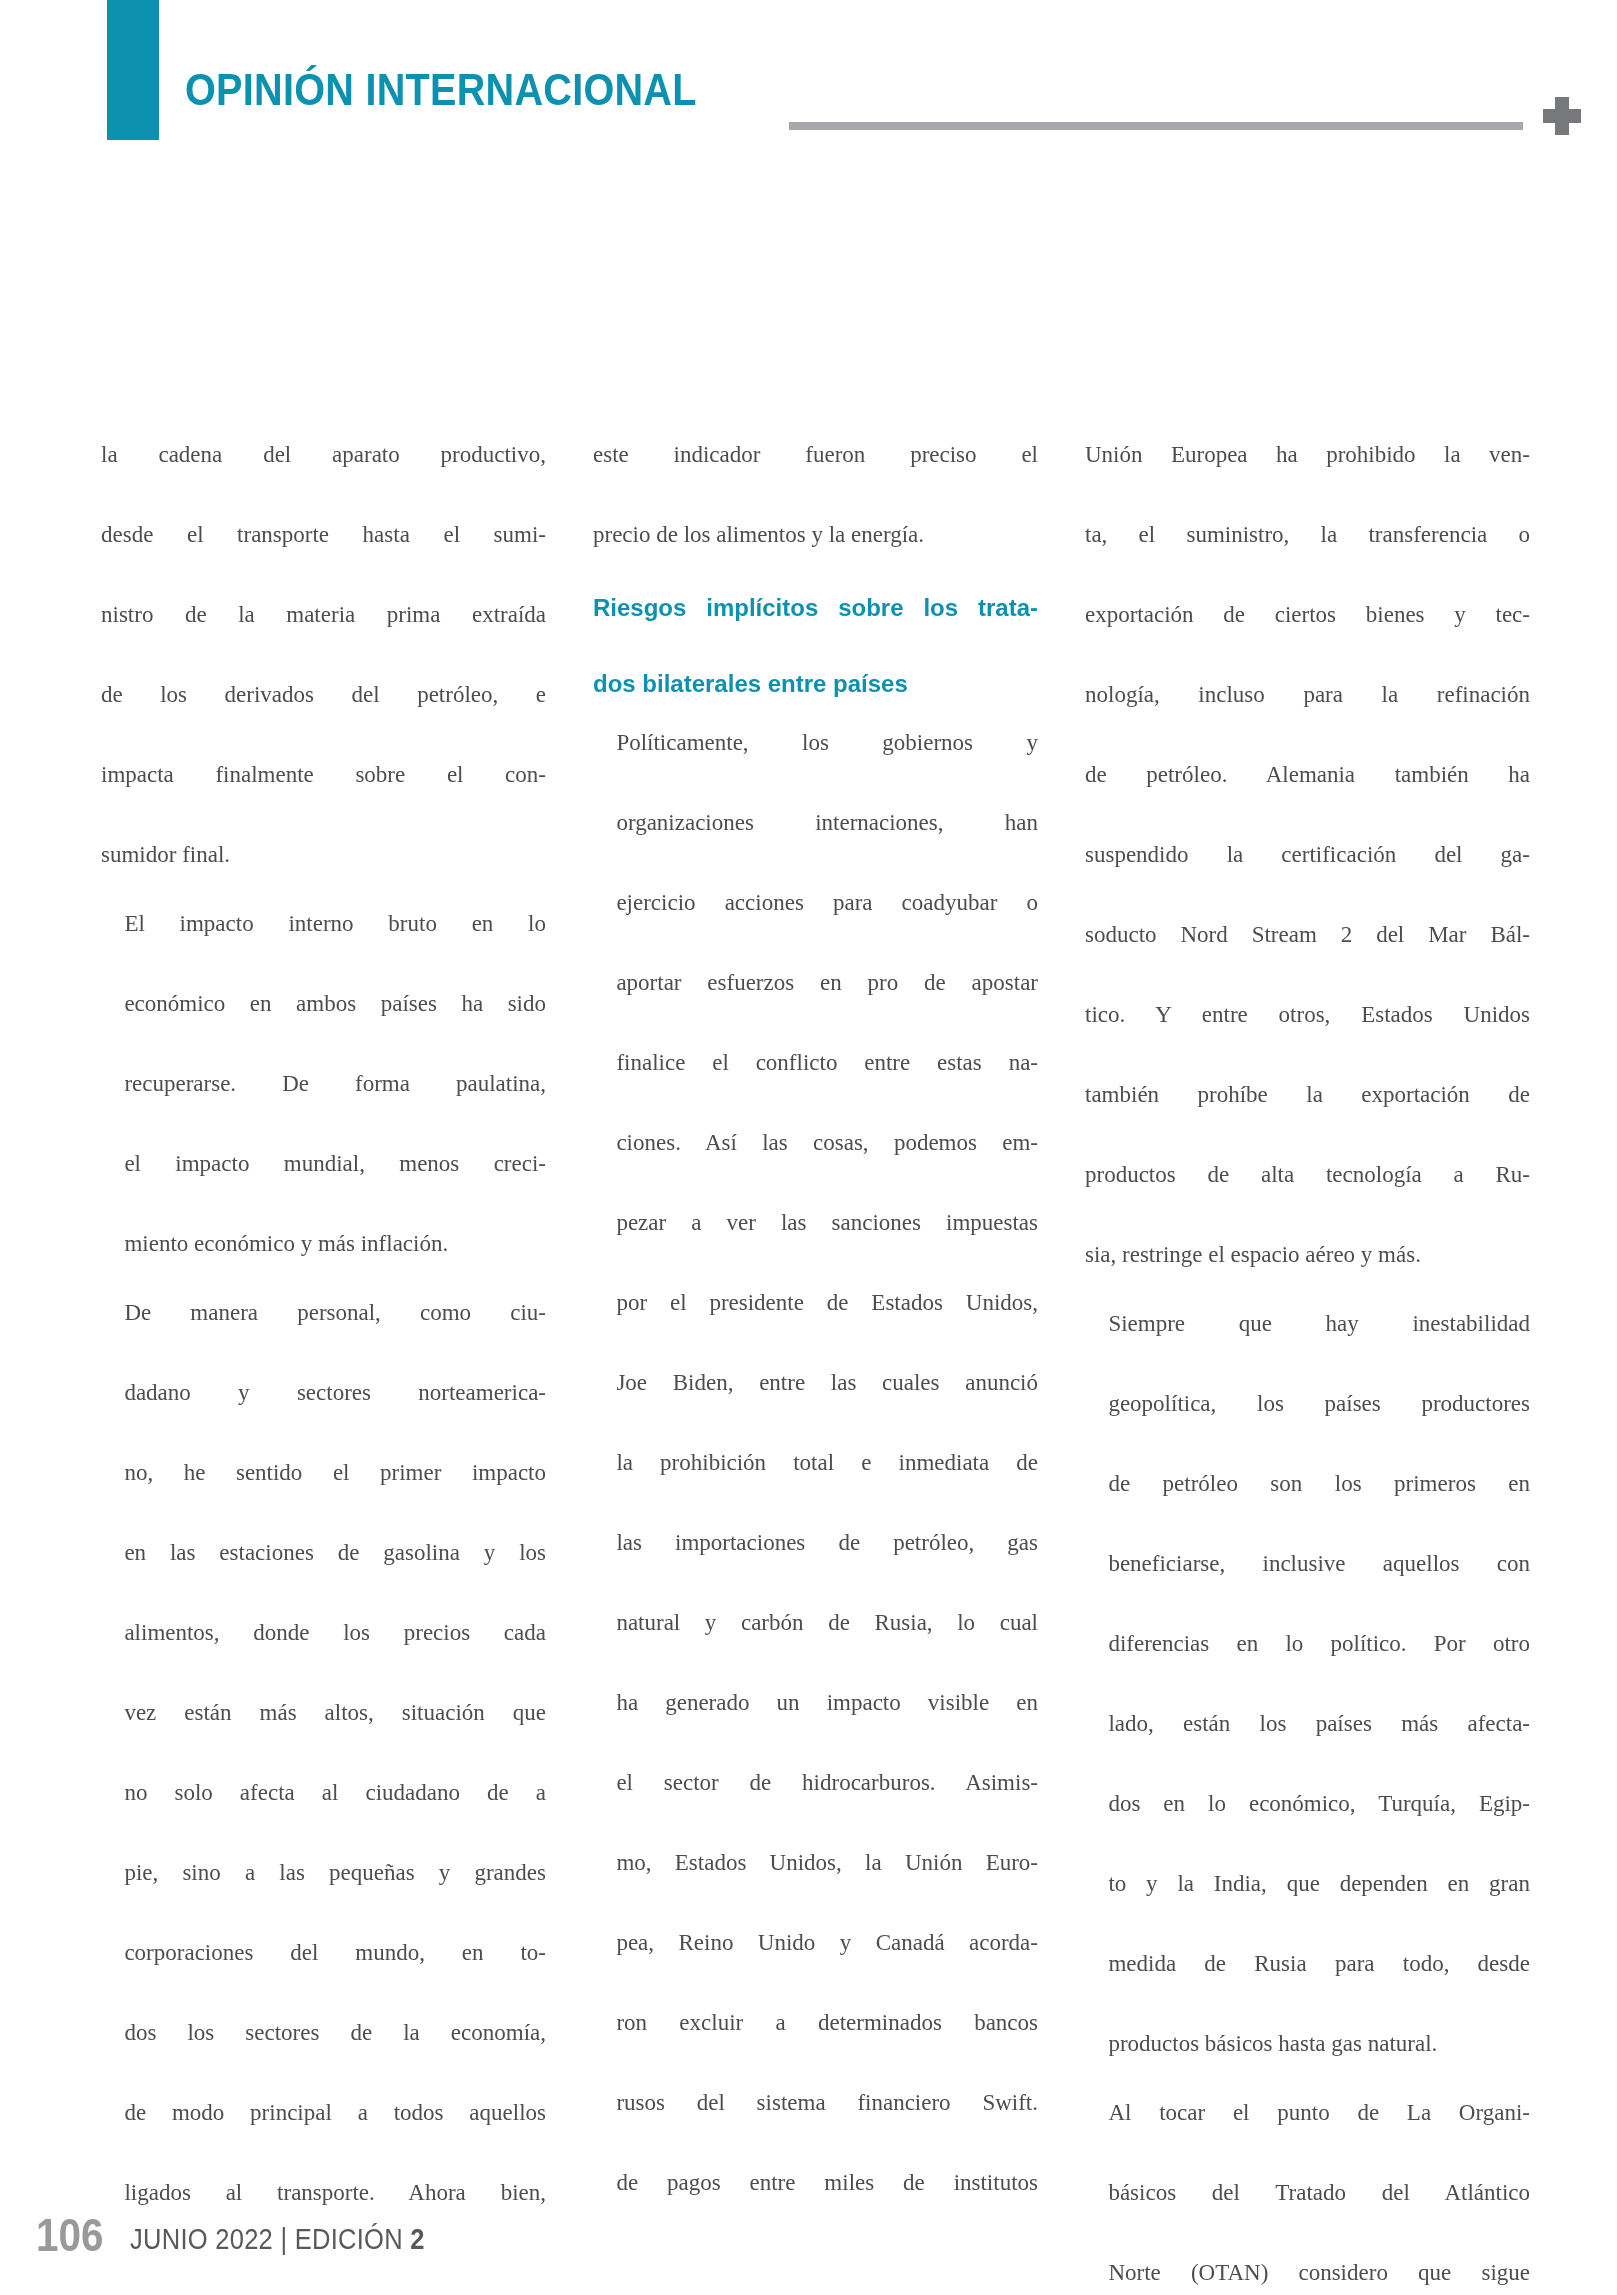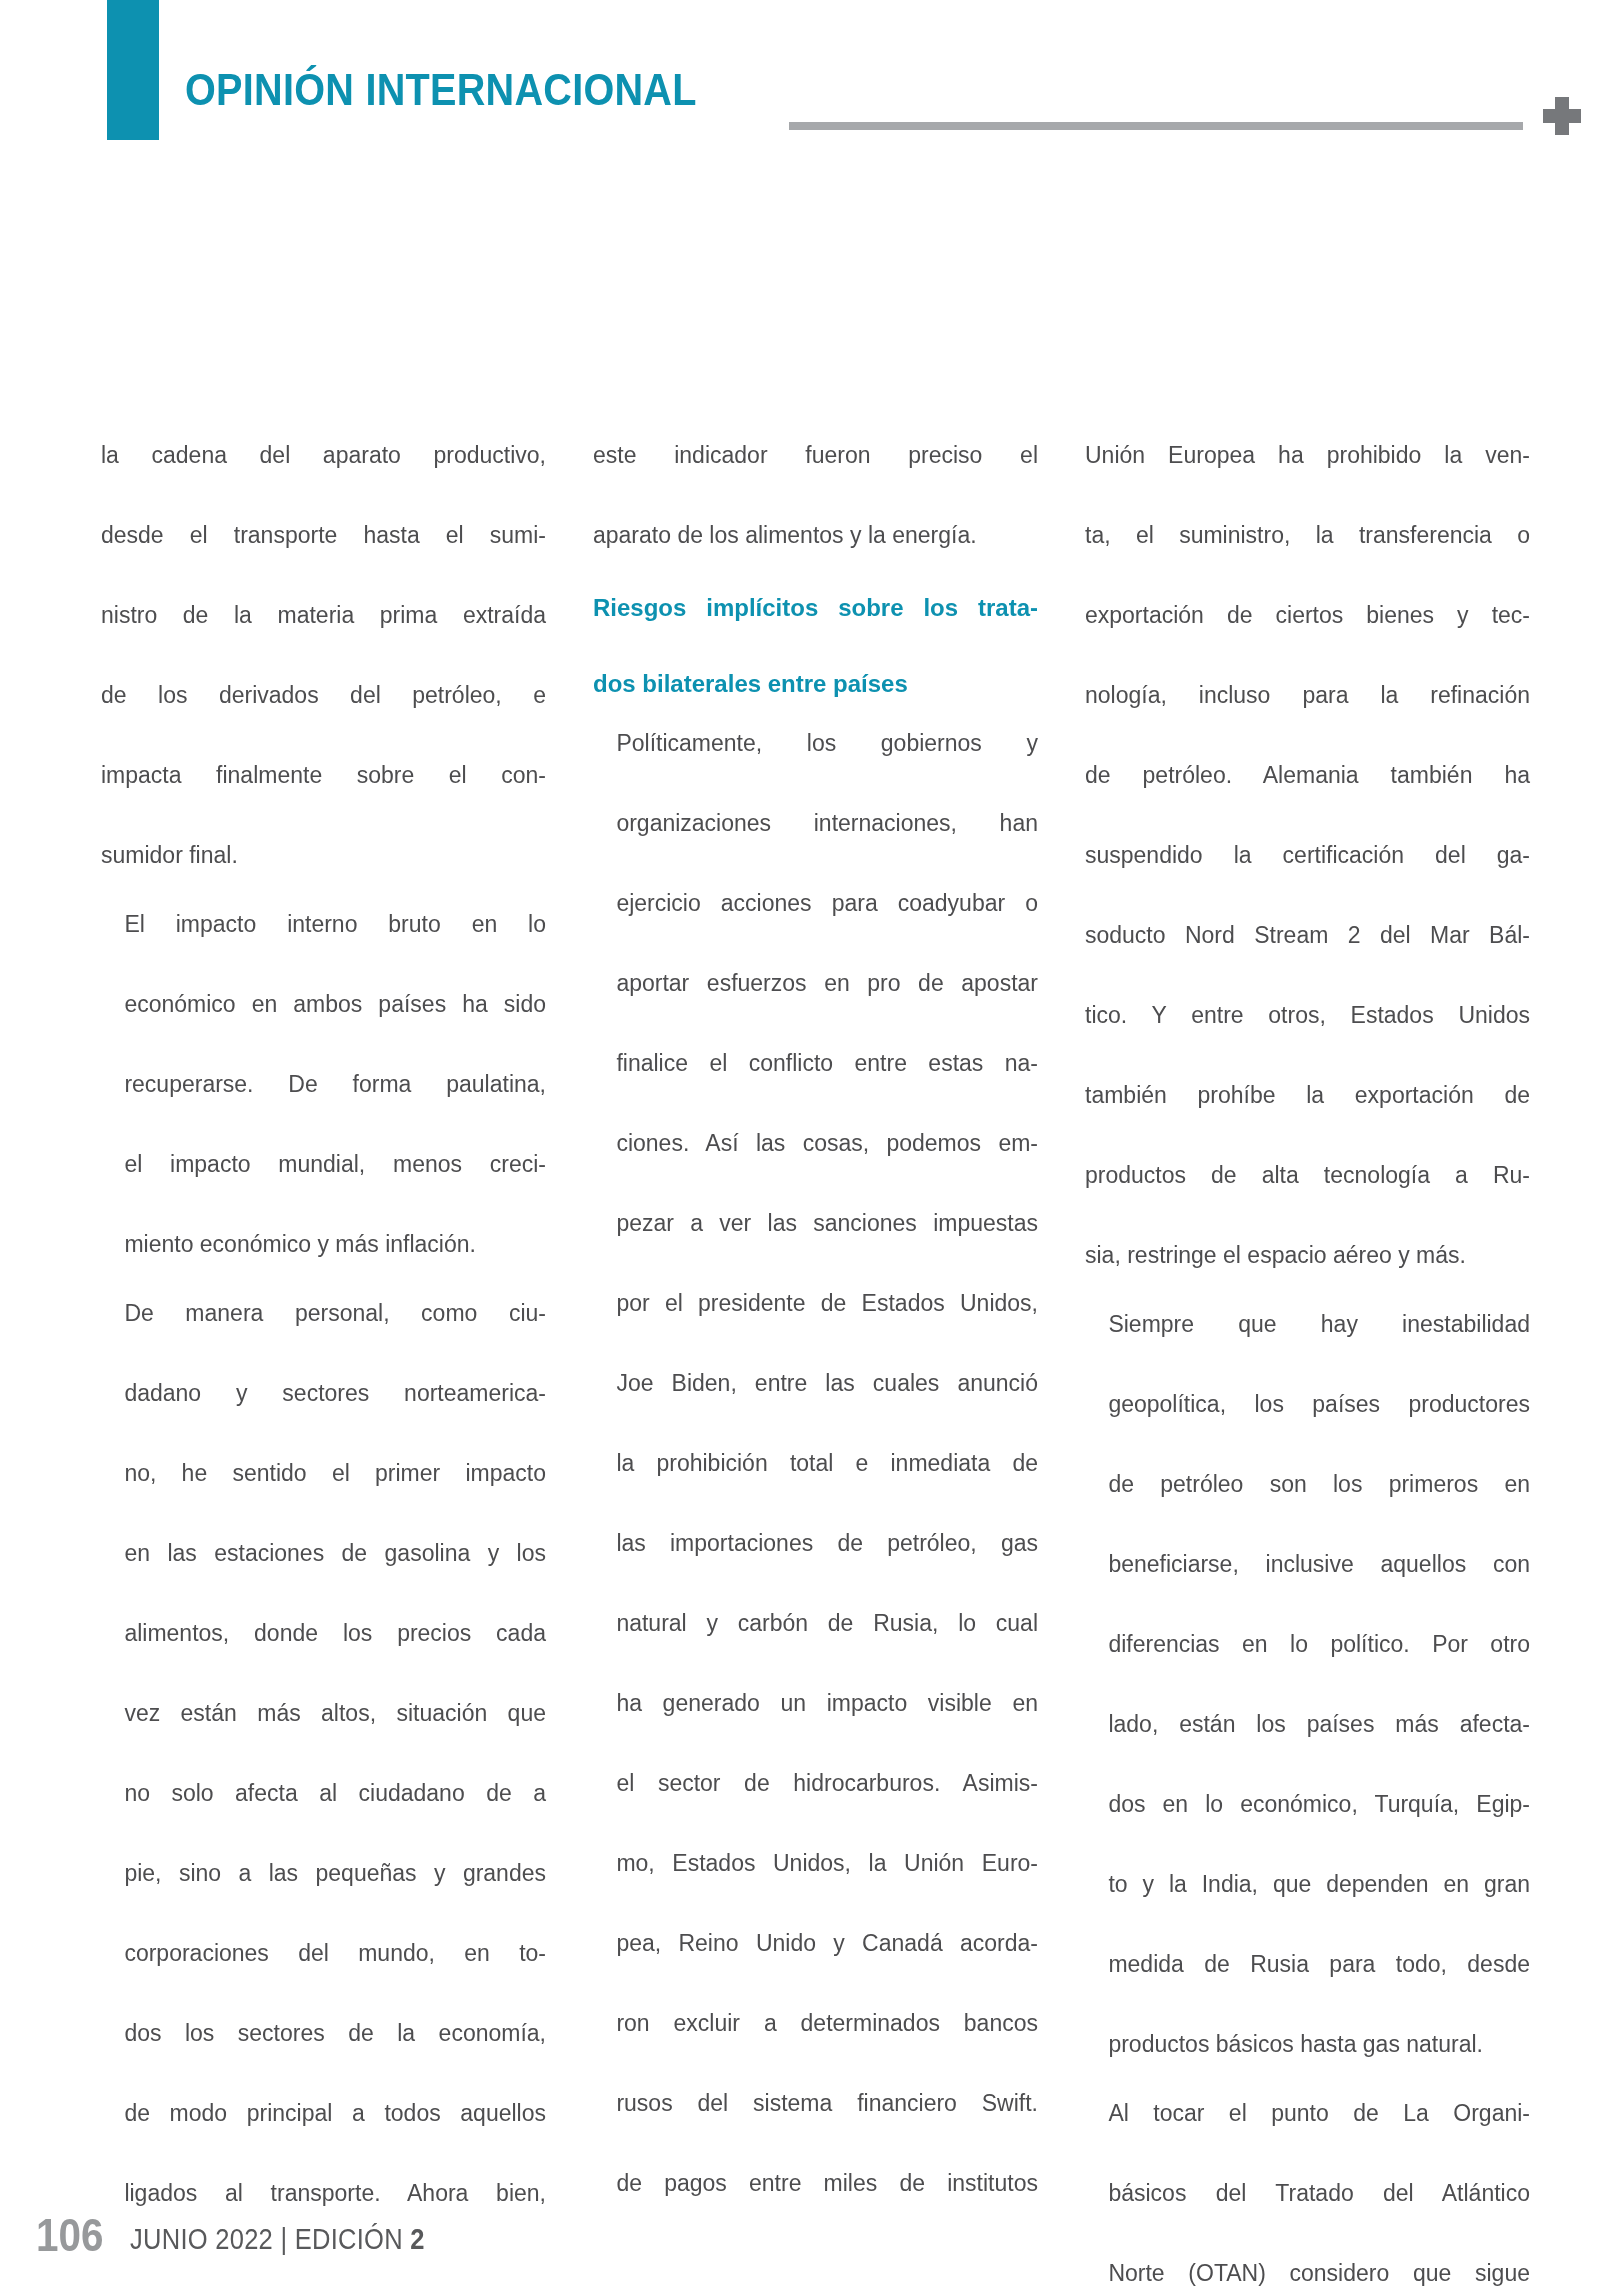--- a/index.html
+++ b/index.html
@@ -93,21 +93,21 @@
   }
   p.body-text {
     margin: 0 0 29px 0;
     font-size: 23px;
     line-height: 40px;
     color: #4d4d4f;
     text-align: justify;
     text-justify: inter-word;
     font-weight: 400;
     hyphens: manual;
-    font-family: Liberation Sans, sans-serif;
+    font-family: Liberation Serif, serif;
   }
   p.body-text.indent { text-indent: 23.4px; }
   p.body-text.no-indent { text-indent: 0; }
   p.body-text:last-child { margin-bottom: 0; }
 
   h2.section-heading {
     margin: 34px 0 19.5px 0;
     font-size: 24px;
     line-height: 38px;
     color: #0d91b0;
@@ -209,21 +209,21 @@
         <span class="jline">corporaciones del mundo, en to-</span>
         <span class="jline">dos los sectores de la economía,</span>
         <span class="jline">de modo principal a todos aquellos</span>
         <span class="jline">ligados al transporte. Ahora bien,</span>
       </p>
   </div>
 
   <div class="column">
     <p class="body-text no-indent">
         <span class="jline">este indicador fueron preciso el</span>
-        <span class="jline last">aparato de los alimentos y la energía.</span>
+        <span class="jline last">precio de los alimentos y la energía.</span>
       </p>
     <h2 class="section-heading">
         <span class="jline">Riesgos implícitos sobre los trata-</span>
         <span class="jline last">dos bilaterales entre países</span>
       </h2>
     <p class="body-text indent">
         <span class="jline">Políticamente, los gobiernos y</span>
         <span class="jline">organizaciones internaciones, han</span>
         <span class="jline">ejercicio acciones para coadyubar o</span>
         <span class="jline">aportar esfuerzos en pro de apostar</span>

